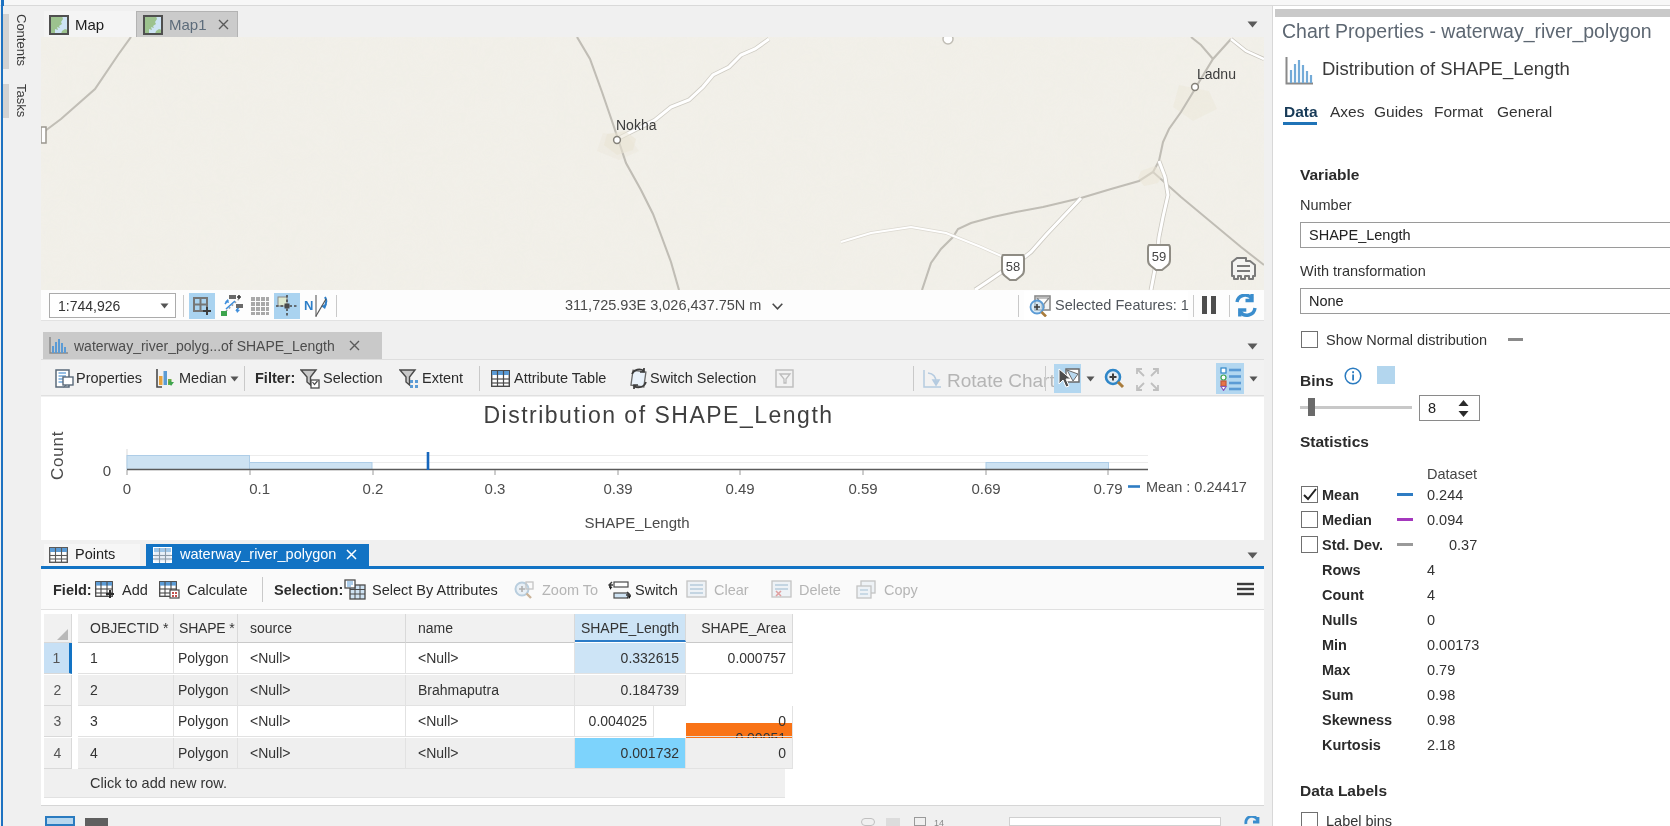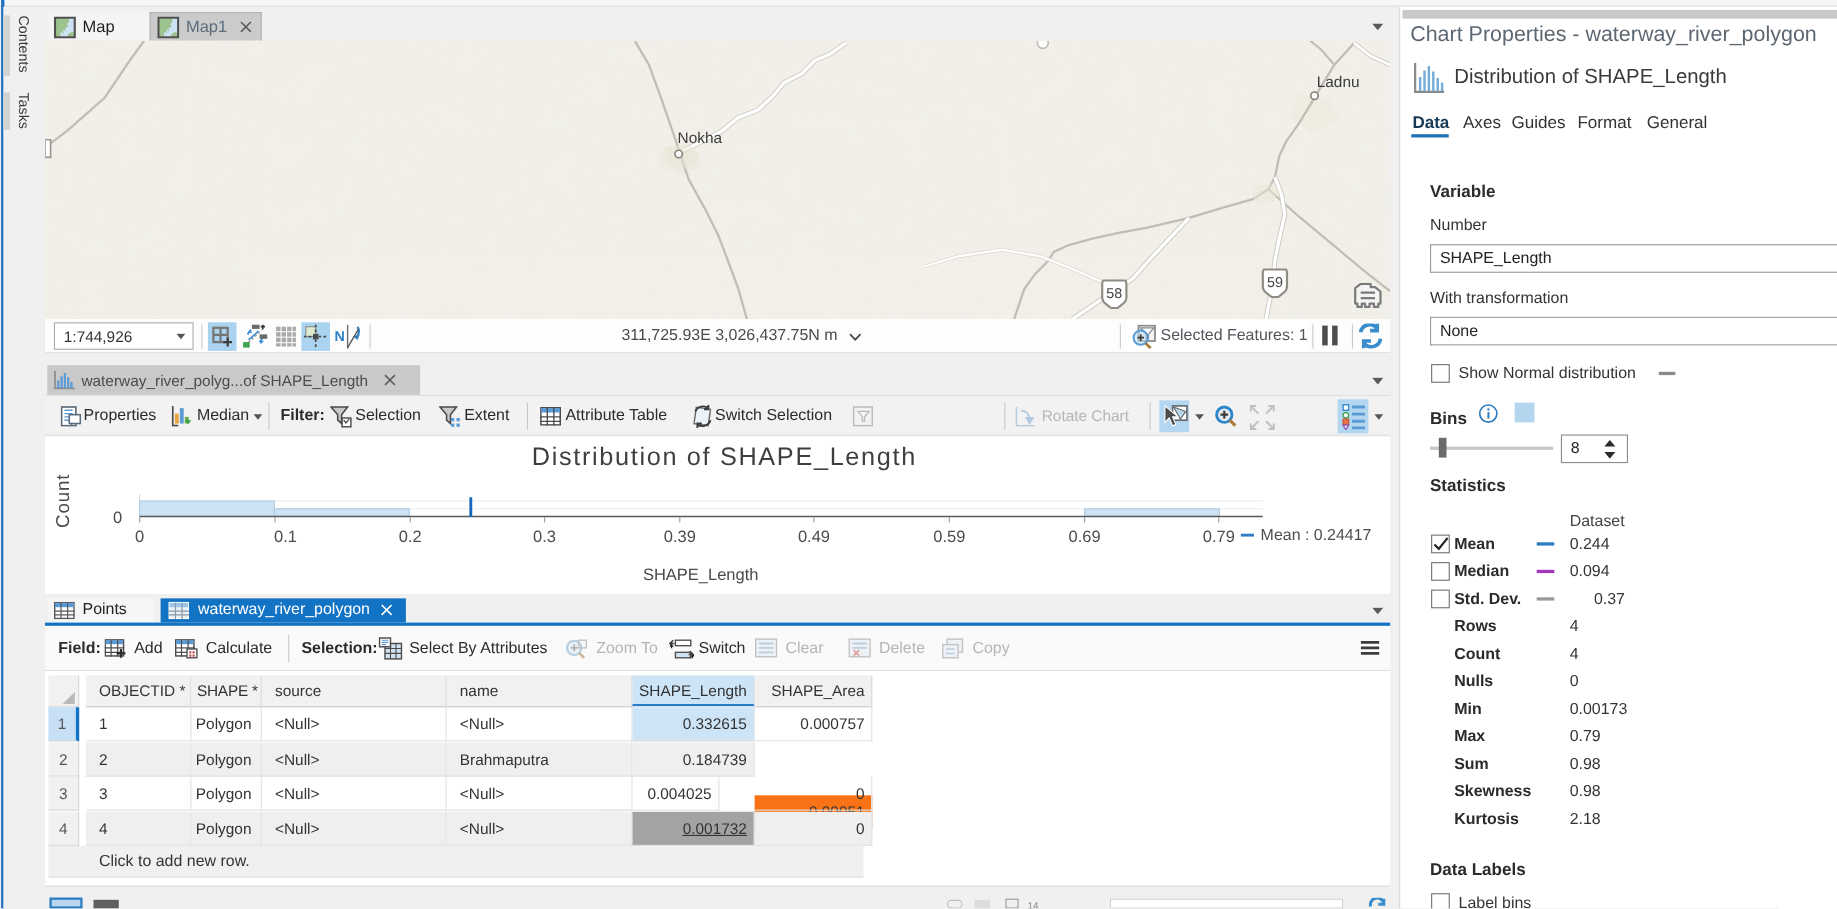--- a/index.html
+++ b/index.html
@@ -283,21 +283,21 @@
     <rect x="1" y="1" width="17" height="17" fill="none" stroke="#bdbdbd" stroke-width="1.4"></rect>
     <path d="M5 5 L9 10 L9 14 L11 14 L11 10 L15 5 Z" fill="none" stroke="#bdbdbd" stroke-width="1.3"></path>
   </svg>
   <div class="abs" style="left:757px;top:10px;font-size:14.5px;color:#b91c1c;margin-top:40px;">Clear Selection</div>
   <div class="abs sep" style="left:872px;top:6px;height:25px;"></div>
   <svg class="abs" style="left:882px;top:9px;" width="20" height="19" viewBox="0 0 20 19">
     <path d="M1 1 V18 H18" stroke="#b5cbe0" stroke-width="1.5" fill="none"></path>
     <path d="M5 4 q8 1 8 9 M13 16 l3 -5 l-6 0 z" fill="none" stroke="#b5cbe0" stroke-width="1.6"></path>
     <path d="M13 16 l2.5 -4.5 l-5 0 z" fill="#b5cbe0"></path>
   </svg>
-  <div class="abs" style="left:906px;top:10px;font-size:14px;color:#b5b5b5;">Rotate Chart</div>
+  <div class="abs" style="left:906px;top:10px;font-size:19px;color:#b5b5b5;">Rotate Chart</div>
   <div class="abs sep" style="left:1004px;top:6px;height:25px;"></div>
   <div class="abs" style="left:1013px;top:4px;width:27px;height:29px;background:#b3d7f0;"></div>
   <svg class="abs" style="left:1016px;top:7px;" width="23" height="23" viewBox="0 0 23 23">
     <rect x="9" y="2" width="13" height="13" fill="#fff" stroke="#6a6a6a" stroke-width="1.5"></rect>
     <path d="M10 3 L16 14 L21 7 Z" fill="#b8d8ee" stroke="#6a6a6a" stroke-width="1"></path>
     <path d="M2 2 L2 17 L6 13 L9 20 L12 19 L9 12 L14 12 Z" fill="#4d4d4d" stroke="#fff" stroke-width="1"></path>
   </svg>
   <svg class="abs" style="left:1045px;top:16px;" width="9" height="6" viewBox="0 0 9 6">
       <path d="M0.5 0.5 L8.5 0.5 L4.5 5.5 Z" fill="#555"></path>
     </svg>
@@ -548,21 +548,21 @@
   <div class="cell" style="left:197px;top:96px;width:168px;">&lt;Null&gt;</div>
   <div class="cell" style="left:365px;top:96px;width:169px;">&lt;Null&gt;</div>
   <div class="cell num" style="left:502px;top:96px;width:111px;">0.004025</div>
   <div class="cell num" style="left:645px;top:96px;width:107px;">0</div>
 
   <div class="ncell" style="top:127.5px;">4</div>
   <div class="cell" style="left:37px;top:127.5px;width:96px;background:#efefef;">4</div>
   <div class="cell" style="left:133px;top:127.5px;width:64px;background:#efefef;padding-left:4px;">Polygon</div>
   <div class="cell" style="left:197px;top:127.5px;width:168px;background:#efefef;">&lt;Null&gt;</div>
   <div class="cell" style="left:365px;top:127.5px;width:169px;background:#efefef;">&lt;Null&gt;</div>
-  <div class="cell num" style="left:534px;top:127.5px;width:111px;background:#a3a3a3;text-decoration:underline;">0.001732</div>
+  <div class="cell num" style="left:534px;top:127.5px;width:111px;background:#7dd3fc;">0.001732</div>
   <div class="cell num" style="left:645px;top:127.5px;width:107px;background:#efefef;">0</div>
 
   <div class="abs" style="left:3px;top:159px;width:741px;height:29px;background:#f0f0f0;border-bottom:1px solid #e2e2e2;font-size:14.5px;color:#333;line-height:29px;padding-left:46px;">Click to add new row.</div>
 </div>
 <div id="tablefoot" class="abs" style="left:41px;top:807px;width:1223px;height:19px;background:#f0f0f0;">
   <div class="abs" style="left:4px;top:9px;width:30px;height:10px;background:#b8d7ee;border:2px solid #2a7bc0;"></div>
   <div class="abs" style="left:44px;top:11px;width:23px;height:8px;background:#5f5f5f;"></div>
   <div class="abs" style="left:820px;top:11px;width:14px;height:8px;border:1.5px solid #c0c0c0;border-radius:4px;"></div>
   <div class="abs" style="left:845px;top:11px;width:14px;height:8px;background:#dcdcdc;"></div>
   <div class="abs" style="left:873px;top:10px;width:12px;height:9px;border:1.5px solid #9a9a9a;"></div>

